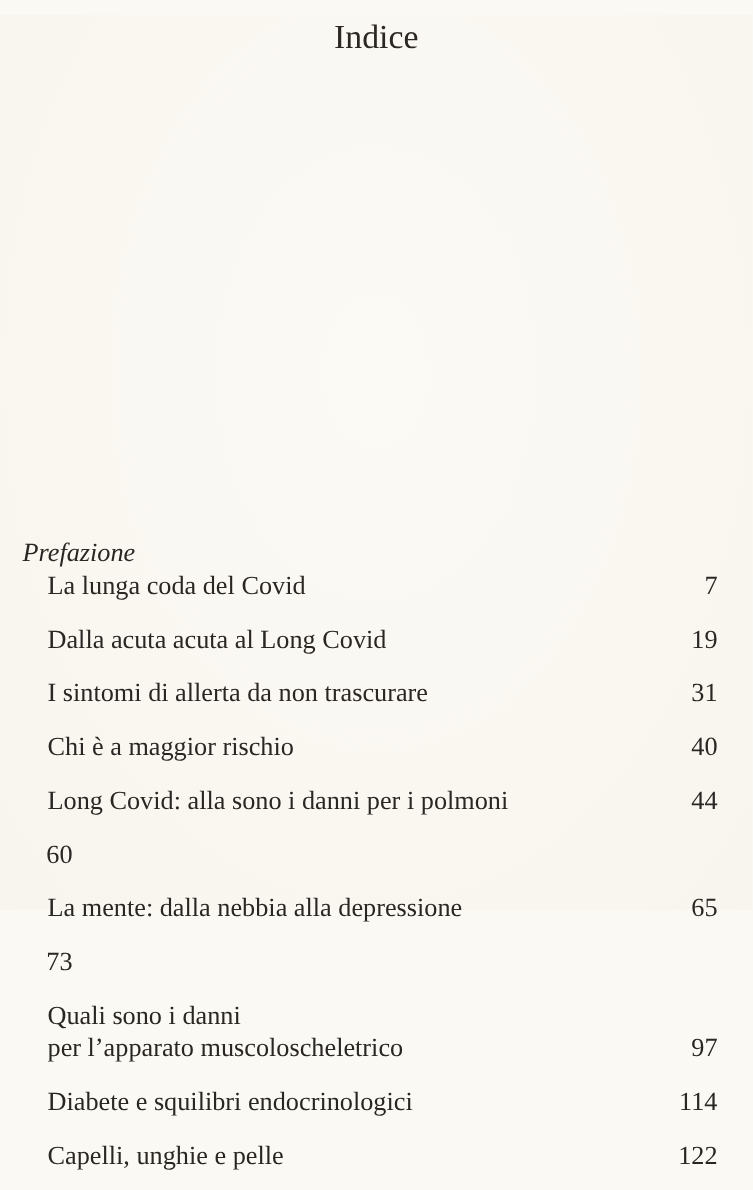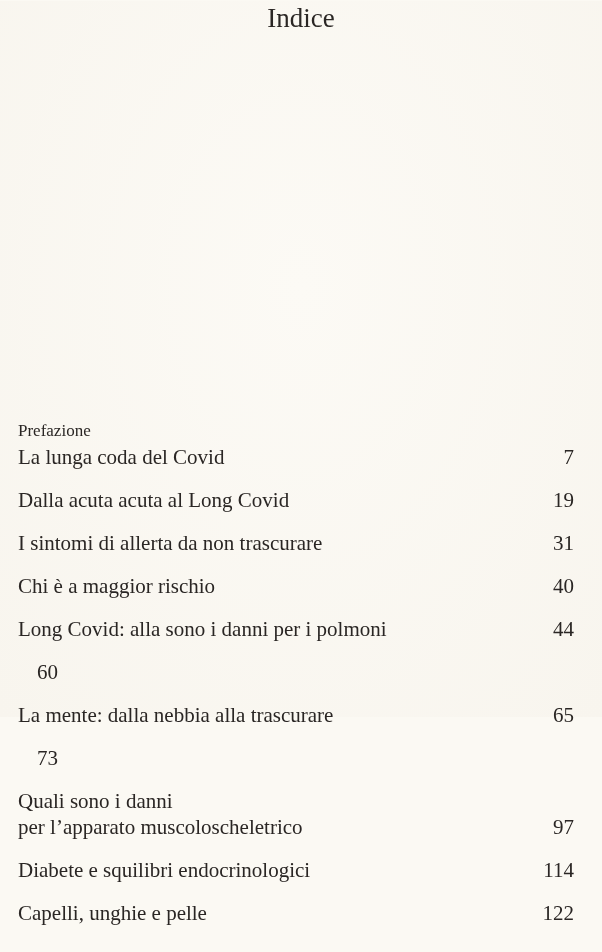--- a/index.html
+++ b/index.html
@@ -3,37 +3,37 @@
   <meta charset="utf-8">
   <style>
     html, body { margin: 0; padding: 0; }
     body {
       width: 602px; height: 952px; overflow: hidden;
       background: #fbf9f3;
       font-family: "DejaVu Serif", "Liberation Serif", serif;
       color: #2a2624;
       position: relative;
     }
-    .page { position: absolute; left: 0; top: 1px; width: 602px; height: 716px;
+    .page { position: absolute; left: 0; top: 12px; width: 602px; height: 716px;
       background: radial-gradient(ellipse at 50% 40%, #fcfaf5 0%, #f8f5ee 100%); }
     .title {
       position: absolute; top: 2px; left: 0; width: 602px; text-align: center;
       font-family: "Liberation Serif", serif; font-size: 27px; color: #2b2725;
     }
     .toc { position: absolute; left: 18px; top: 417px; width: 556px; }
     .preface {
-      font-family: "Liberation Serif", serif; 
-      font-size: 17px; line-height: 26px; height: 26px;
+      font-family: "Liberation Serif", serif; font-style: italic;
+      font-size: 21px; line-height: 26px; height: 26px;
     }
     .entry {
       position: relative; display: flex; justify-content: space-between; align-items: flex-end;
       font-family: "Liberation Serif", serif; font-size: 21px; line-height: 26px;
       margin-bottom: 17px;
     }
-    .entry .label { white-space: pre-line; }
+    .entry .label { white-space: pre-line; margin-left: 20px; }
     .entry .page-num { text-align: right; min-width: 40px; }
   </style>
 </head>
 <body>
 
 <div class="page">
   <div class="title">Indice</div>
 
   <div class="toc">
     <div class="preface">Prefazione</div>
@@ -55,21 +55,21 @@
       <span class="page-num">40</span>
     </div>
     <div class="entry">
       <span class="label">Long Covid: alla sono i danni per i polmoni</span>
       <span class="page-num">44</span>
     </div>
     <div class="entry">
       <span class="page-num">60</span>
     </div>
     <div class="entry">
-      <span class="label">La mente: dalla nebbia alla trascurare</span>
+      <span class="label">La mente: dalla nebbia alla depressione</span>
       <span class="page-num">65</span>
     </div>
     <div class="entry">
       <span class="page-num">73</span>
     </div>
     <div class="entry">
       <span class="label">Quali sono i danni
 per l’apparato muscoloscheletrico</span>
       <span class="page-num">97</span>
     </div>

